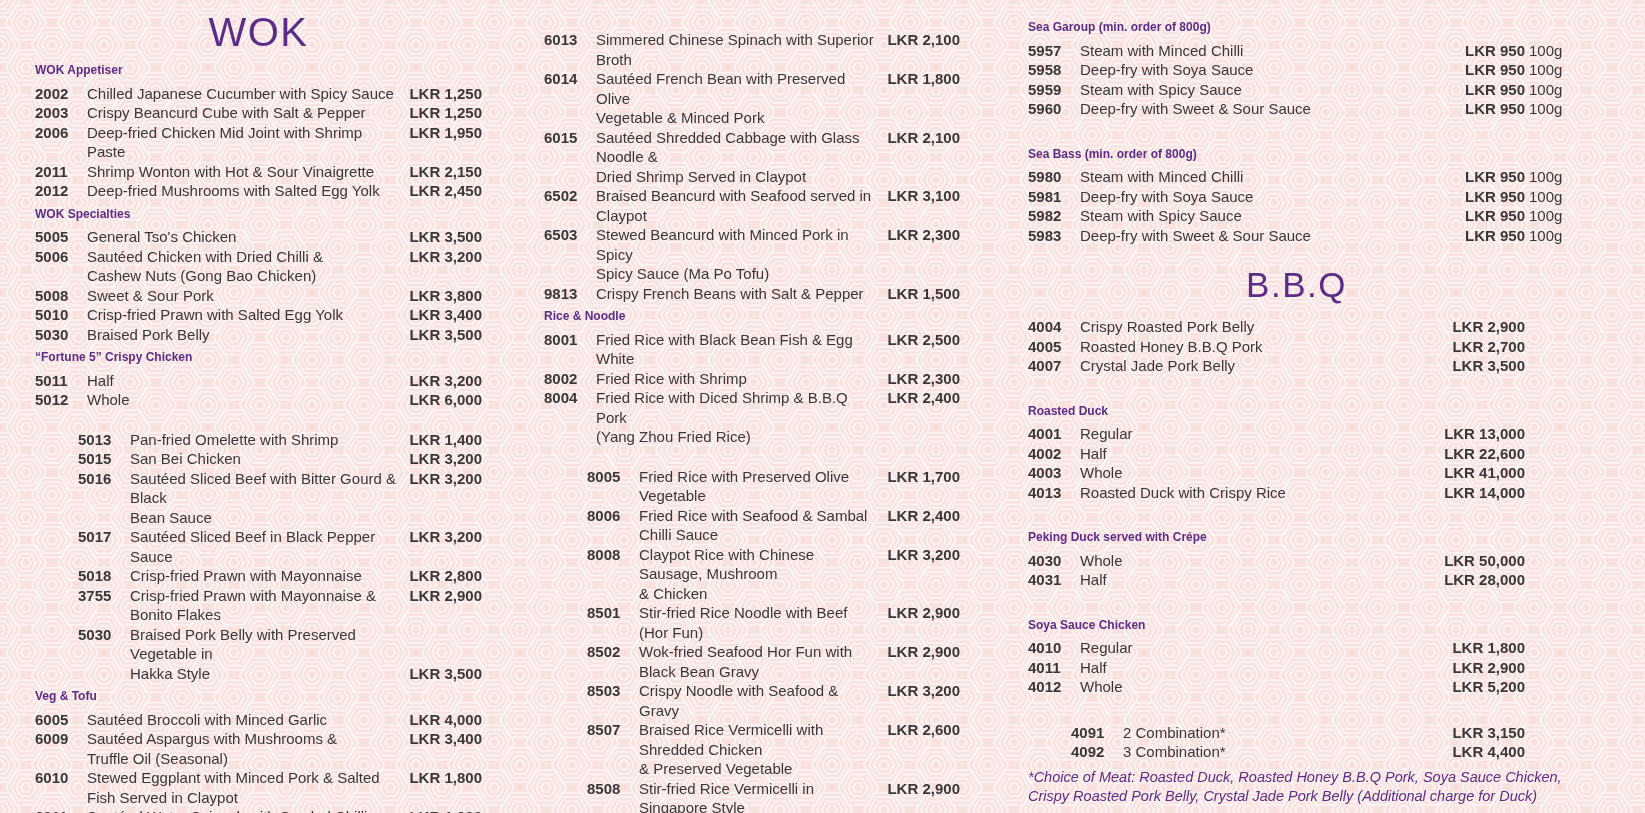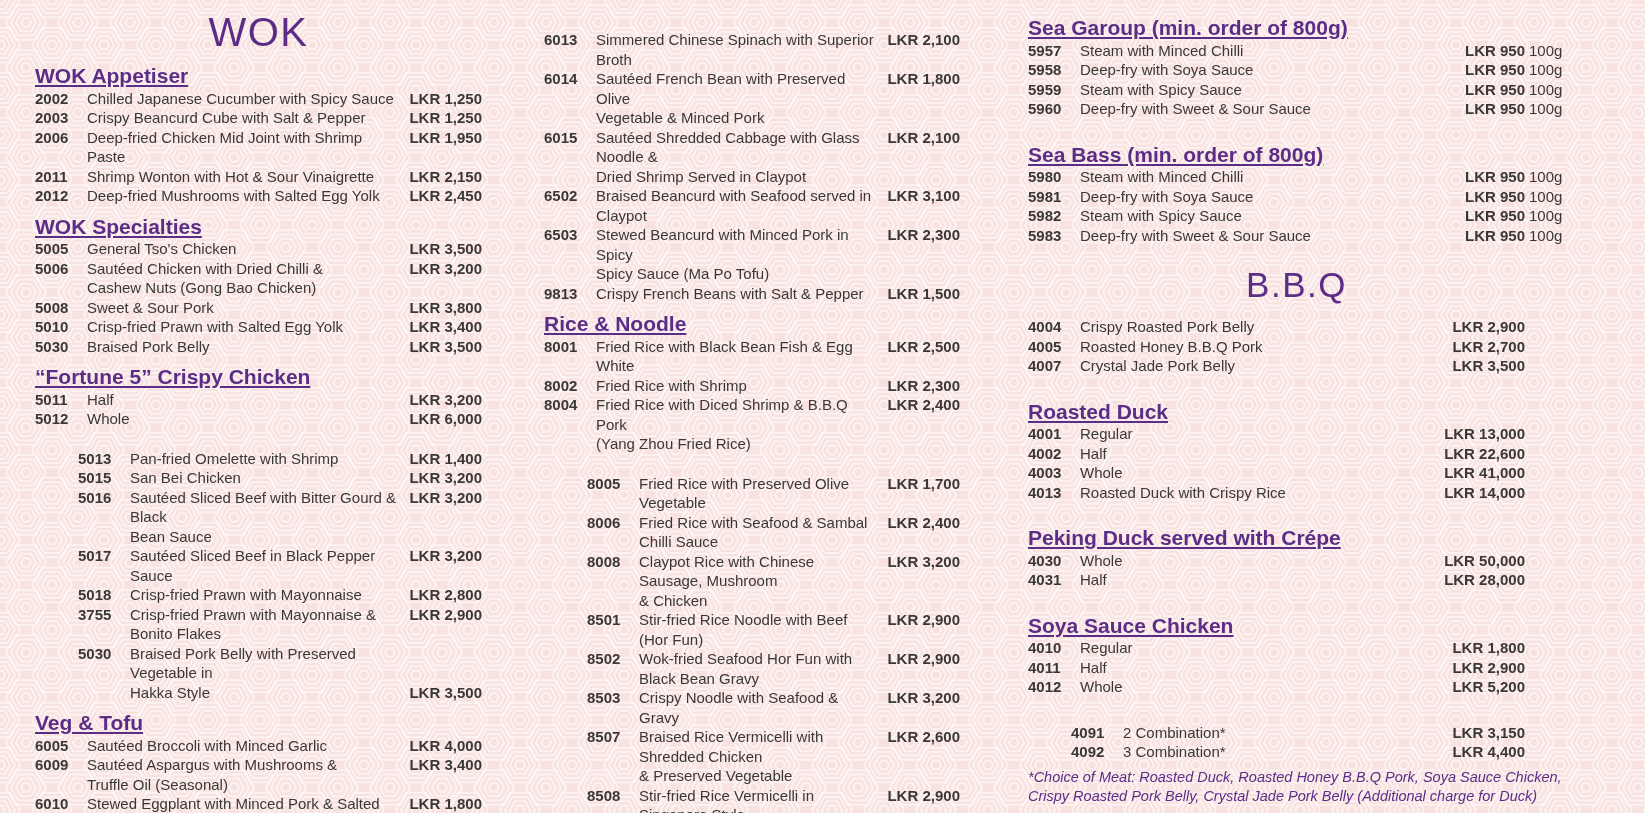--- a/index.html
+++ b/index.html
@@ -10,22 +10,22 @@
   .bg{position:absolute;inset:0;z-index:0;}
   .cols{position:absolute;top:0;left:35px;z-index:1;display:flex;}
   .col{width:447px;}
   .col2{width:416px;margin-left:62px;padding-top:30px;}
   .col3{width:537px;margin-left:68px;padding-top:18px;}
   .title{
     font-size:40px;font-weight:400;color:#5b2d87;text-align:center;
     letter-spacing:1.5px;margin:10px 0 6px;
   }
   .col3 .title{font-size:35px;margin:20px 0 12px;}
-  .heading{font-size:21px;font-weight:700;color:#5b2d87;line-height:19.5px;margin-bottom:3px;text-decoration:underline;}
-  .section{margin-top:11px;}
+  .heading{font-size:12px;font-weight:700;color:#5b2d87;line-height:19.5px;margin-bottom:3px;}
+  .section{margin-top:4px;}
   .col3 .section{margin-top:26px;}
   .col3 .section:first-child{margin-top:0;}
   .gap{margin-top:20px;margin-left:43px;}
   .col3 .gap{margin-top:26px;}
   .row{display:flex;align-items:flex-start;font-size:15px;line-height:19.5px;color:#3a3836;}
   .code{width:52px;flex-shrink:0;font-weight:700;}
   .name{flex:1;white-space:pre-line;padding-right:8px;}
   .price{font-weight:700;white-space:nowrap;text-align:right;}
   .price.bottom{align-self:flex-end;}
   .unit{display:inline-block;width:36px;margin-left:4px;font-weight:400;text-align:left;}

